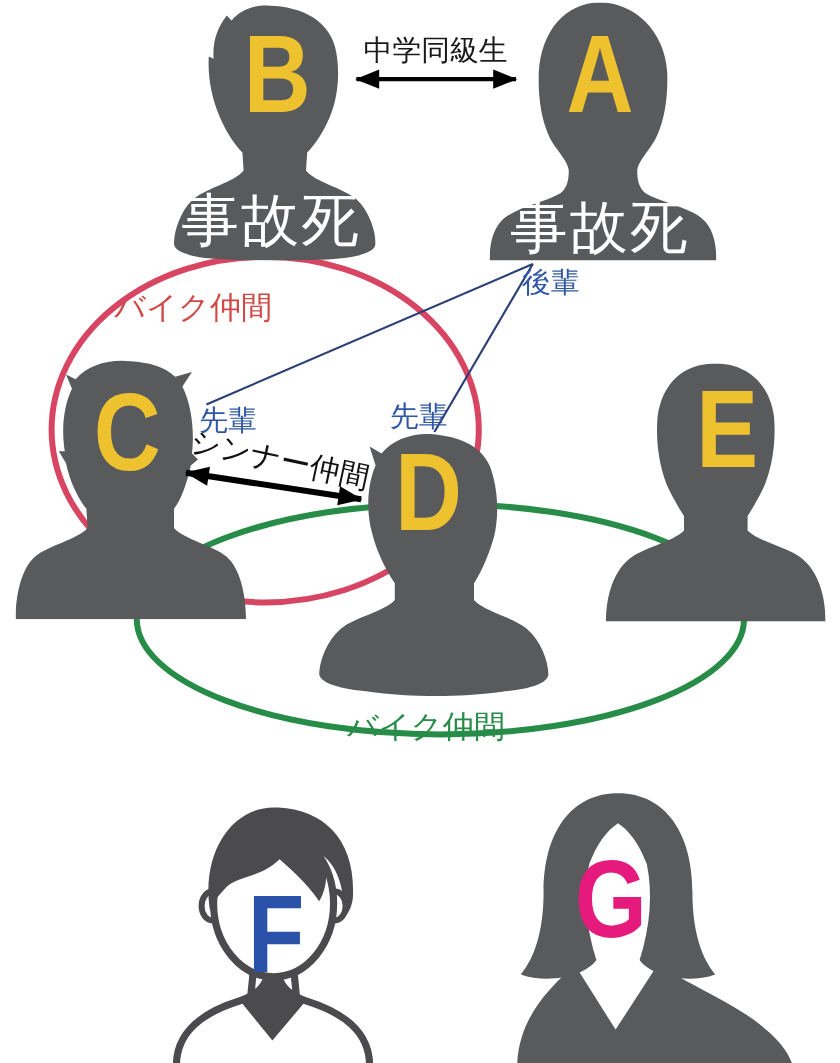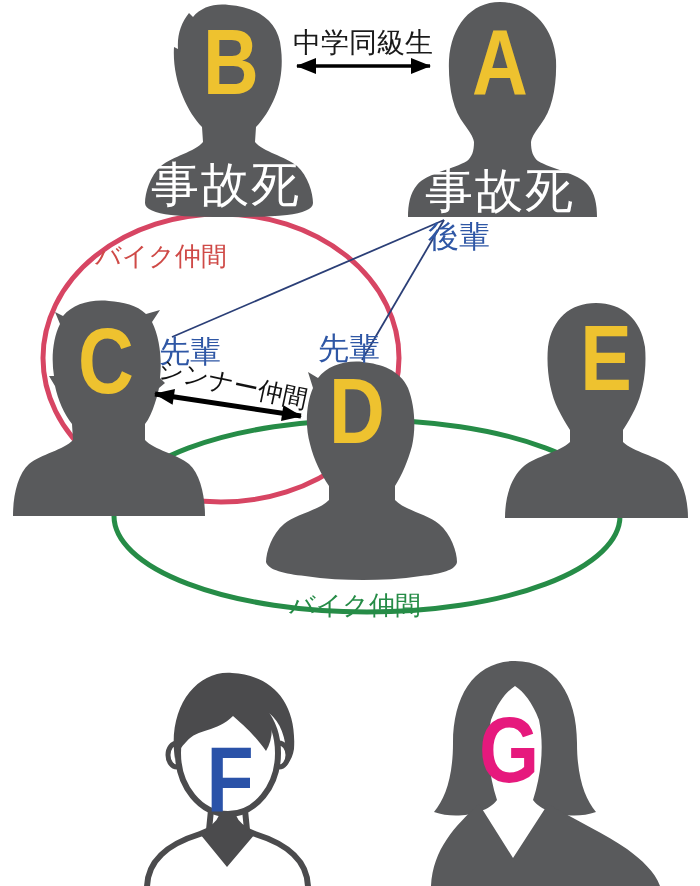--- a/index.html
+++ b/index.html
@@ -13,24 +13,24 @@
     position:absolute;font-weight:bold;font-size:92px;line-height:1;color:#eec22f;
     transform:translate(-50%,-50%) scaleX(0.84);white-space:nowrap;z-index:5;
   }
   .letter-f{color:#2a52a8;}
   .letter-g{color:#e6197d;}
   .status{
     position:absolute;font-size:48px;line-height:1;color:#ffffff;white-space:nowrap;
     transform:translate(-50%,-50%);z-index:5;letter-spacing:2px;
   }
   .lbl{position:absolute;white-space:nowrap;line-height:1;transform:translate(-50%,-50%);z-index:6;}
-  .lbl-classmates{font-size:28px;color:#1a1a1a;}
+  .lbl-classmates{font-size:24px;color:#1a1a1a;}
   .lbl-red{font-size:26px;color:#cf4a47;}
   .lbl-green{font-size:26px;color:#268c47;}
-  .lbl-blue{font-size:31px;color:#2f57a5;}
+  .lbl-blue{font-size:24px;color:#2f57a5;}
   .lbl-thinner{font-size:25px;color:#111111;transform:translate(-50%,-50%) rotate(12deg);}
   .bust{z-index:2;}
   .ring-layer{z-index:1;}
   .line-layer{z-index:4;}
 </style>
 </head>
 <body>
 
 <div id="stage">
 

